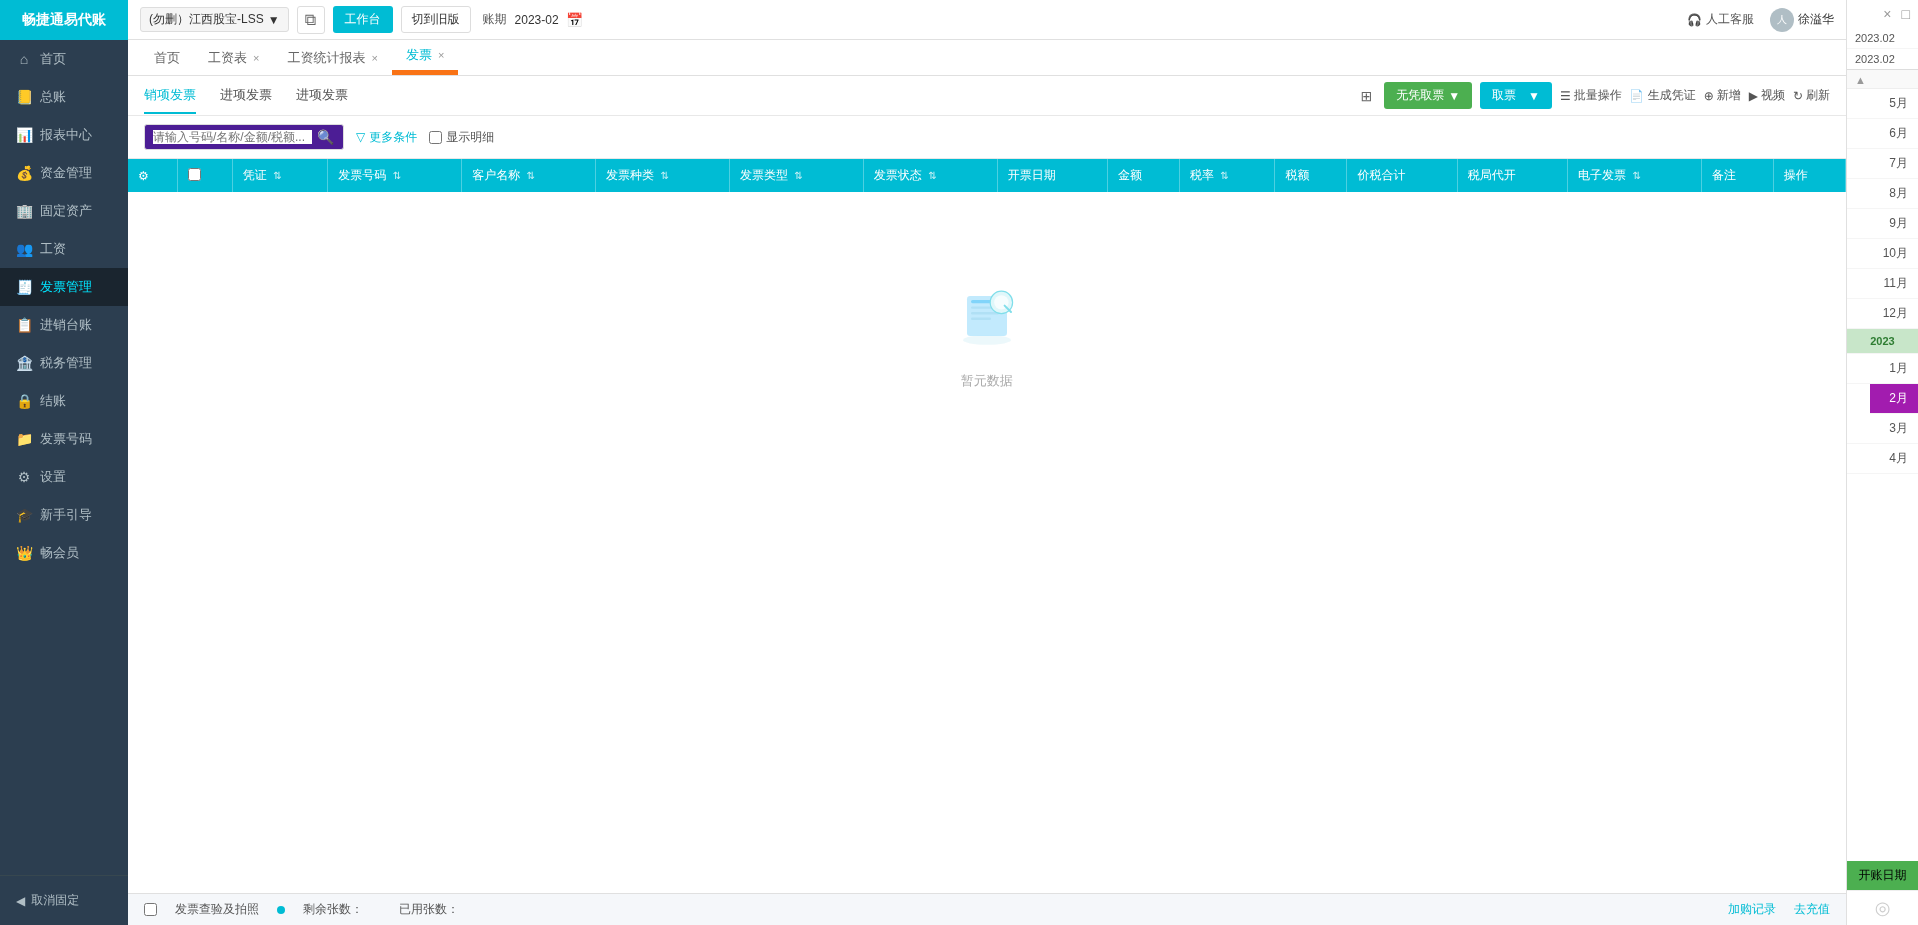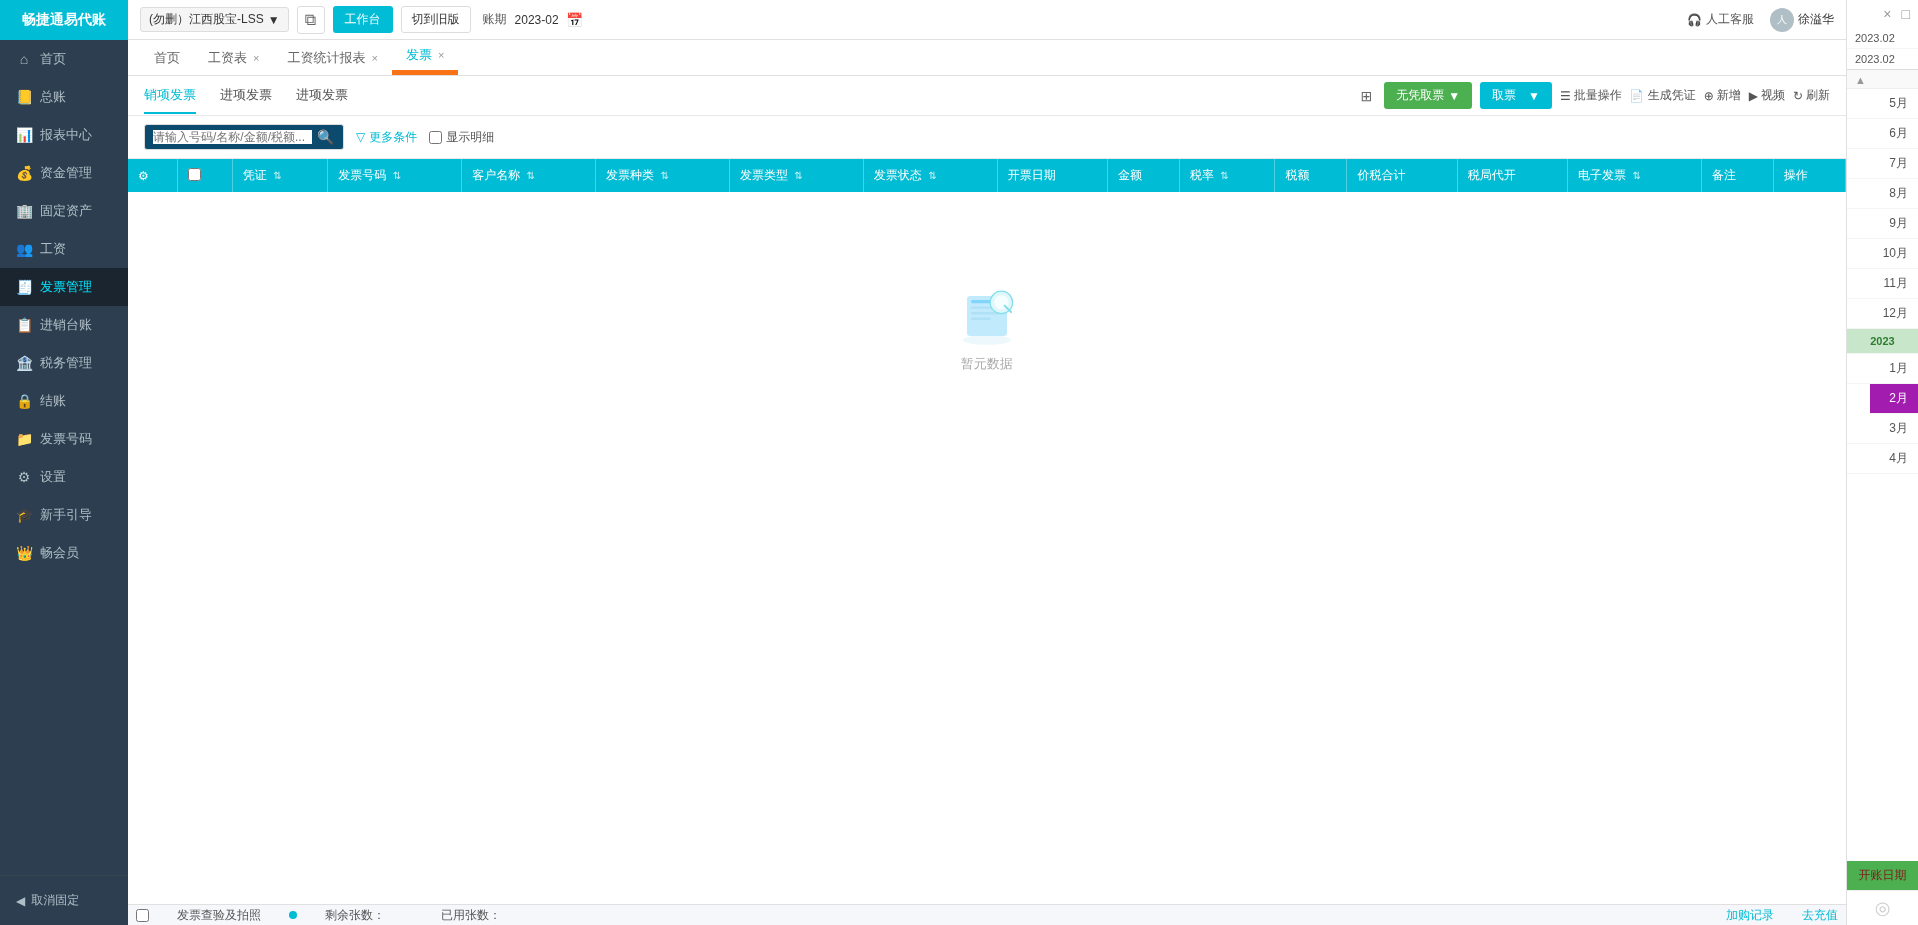--- a/index.html
+++ b/index.html
@@ -258,21 +258,21 @@
       flex-shrink: 0;
     }
     .search-input-wrap {
       display: flex;
       align-items: center;
       border: 1px solid #ddd;
       border-radius: 3px;
       padding: 4px 8px;
       gap: 6px;
       width: 200px;
-      background: #0c4a6e;
+      background: #4c1d95;
     }
     .search-input-wrap input {
       border: none;
       outline: none;
       font-size: 12px;
       color: #333;
       width: 100%;
     }
     .filter-btn {
       display: flex;
@@ -327,21 +327,21 @@
 
     
     .empty-state {
       display: flex;
       flex-direction: column;
       align-items: center;
       justify-content: center;
       padding: 80px 20px;
       color: #aaa;
       font-size: 13px;
-      gap: 3px;
+      gap: 20px;
     }
     .empty-icon {
       width: 80px;
       height: 80px;
     }
 
     
     .pagination-bar {
       background: white;
       border-top: 1px solid #e8e8e8;
@@ -382,28 +382,28 @@
       width: 36px;
       height: 24px;
       text-align: center;
       font-size: 12px;
     }
 
     
     .footer-bar {
       background: #f5f7fa;
       border-top: 1px solid #e0e0e0;
-      padding: 6px 8px;
-      display: flex;
-      align-items: center;
-      gap: 28px;
+      padding: 6px 16px;
+      display: flex;
+      align-items: center;
+      gap: 18px;
       font-size: 12px;
       color: #555;
       flex-shrink: 0;
-      height: 21px;
+      height: 32px;
     }
     .footer-link {
       color: #00bcd4;
       cursor: pointer;
       text-decoration: none;
     }
     .dot { width: 8px; height: 8px; border-radius: 50%; background: #00bcd4; display: inline-block; }
 
     
     .right-panel {
@@ -455,21 +455,21 @@
       margin-left: 23px;
     }
     .date-item.year-header {
       background: #e8f5e9;
       color: #2e7d32;
       font-weight: bold;
       font-size: 11px;
     }
     .open-period-btn {
       background: #4caf50;
-      color: #7f1d1d;
+      color: #000000;
       border: none;
       padding: 6px 8px;
       cursor: pointer;
       font-size: 12px;
       text-align: center;
     }
     .rp-bottom-icon {
       display: flex;
       align-items: center;
       justify-content: center;

